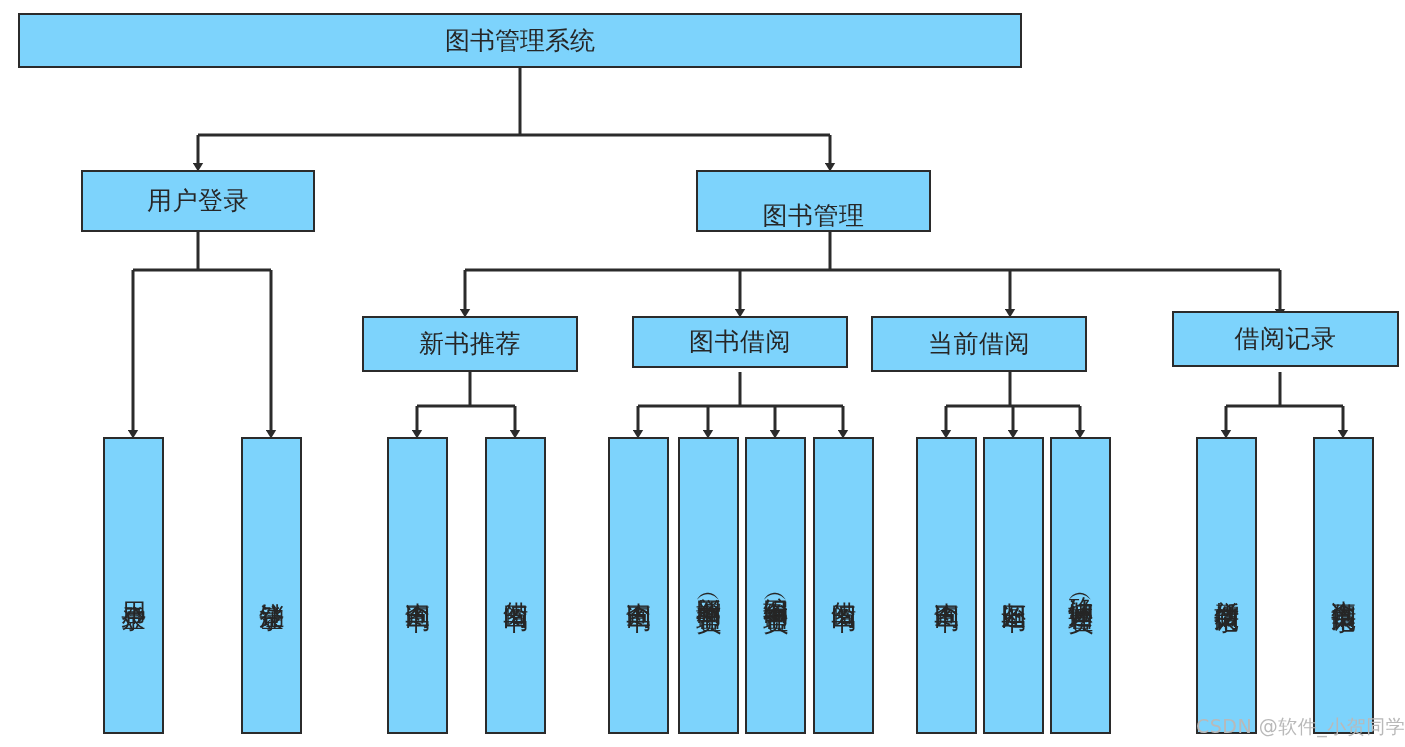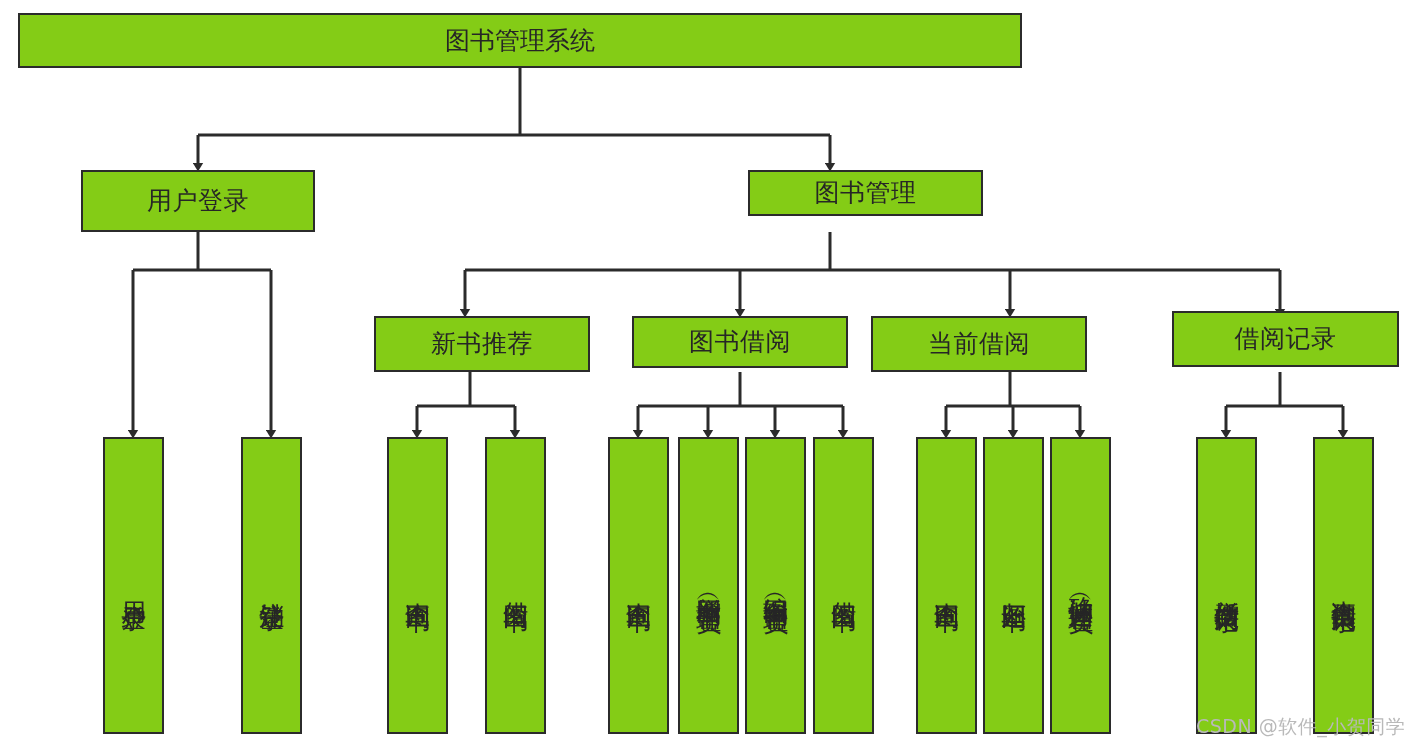--- a/index.html
+++ b/index.html
@@ -24,21 +24,21 @@
     left: 0;
     top: 0;
     width: 1405px;
     height: 747px;
     pointer-events: none;
   }
   .node {
     position: absolute;
     box-sizing: border-box;
     border: 2.4px solid #2b2b2b;
-    background: #84cc16;
+    background: #7dd3fc;
     display: flex;
     align-items: center;
     justify-content: center;
     text-align: center;
     color: #262626;
     line-height: 1.18;
   }
   .node.h {
     font-size: 25px;
     letter-spacing: 0.5px;
@@ -125,25 +125,25 @@
     </g>
   </svg>
 
   <div class="node root" style="left:18px; top:13px; width:1004px; height:55px;">
     <span class="label">图书管理系统</span>
   </div>
 
   <div class="node h" style="left:81px; top:170px; width:234px; height:62px;">
     <span class="label">用户登录</span>
   </div>
-  <div class="node h" style="left:748px; top:170px; width:235px; height:46px;">
+  <div class="node h" style="left:696px; top:170px; width:235px; height:62px;align-items:flex-end;">
     <span class="label">图书管理</span>
   </div>
 
-  <div class="node h" style="left:374px; top:316px; width:216px; height:56px;">
+  <div class="node h" style="left:362px; top:316px; width:216px; height:56px;">
     <span class="label">新书推荐</span>
   </div>
   <div class="node h" style="left:632px; top:316px; width:216px; height:52px;">
     <span class="label">图书借阅</span>
   </div>
   <div class="node h" style="left:871px; top:316px; width:216px; height:56px;">
     <span class="label">当前借阅</span>
   </div>
   <div class="node h" style="left:1172px; top:311px; width:227px; height:56px;">
     <span class="label">借阅记录</span>

